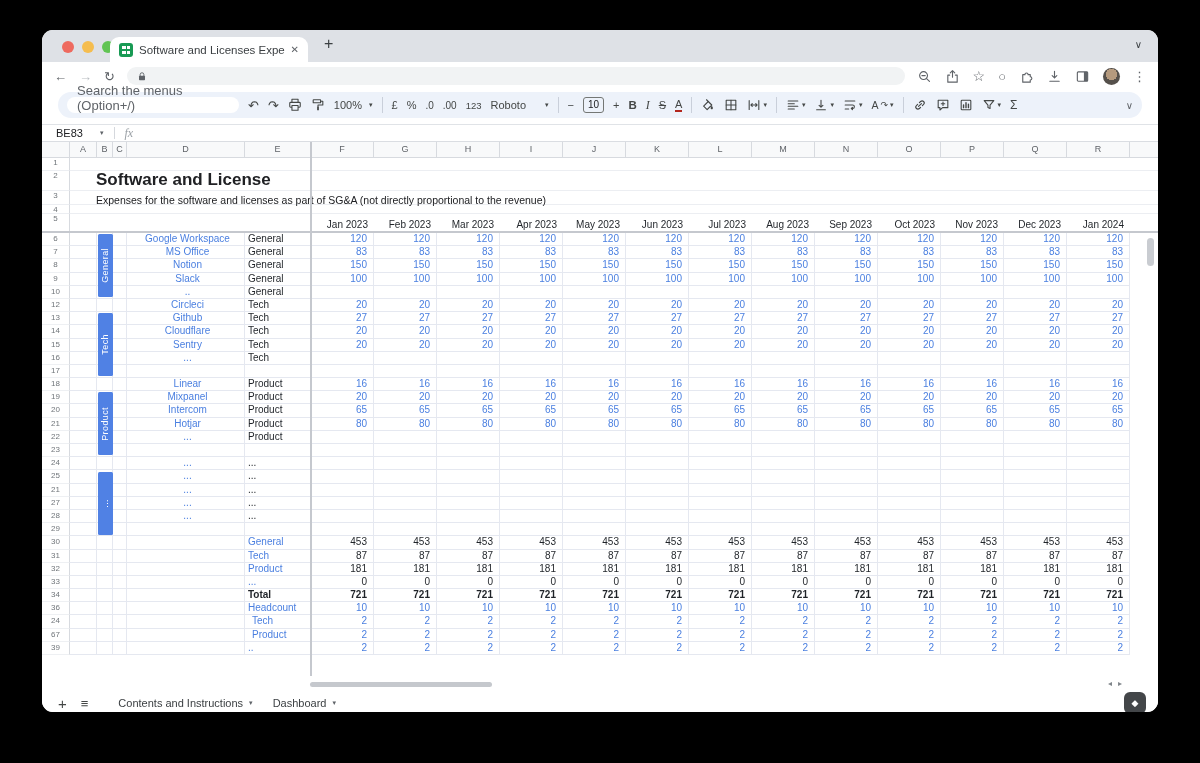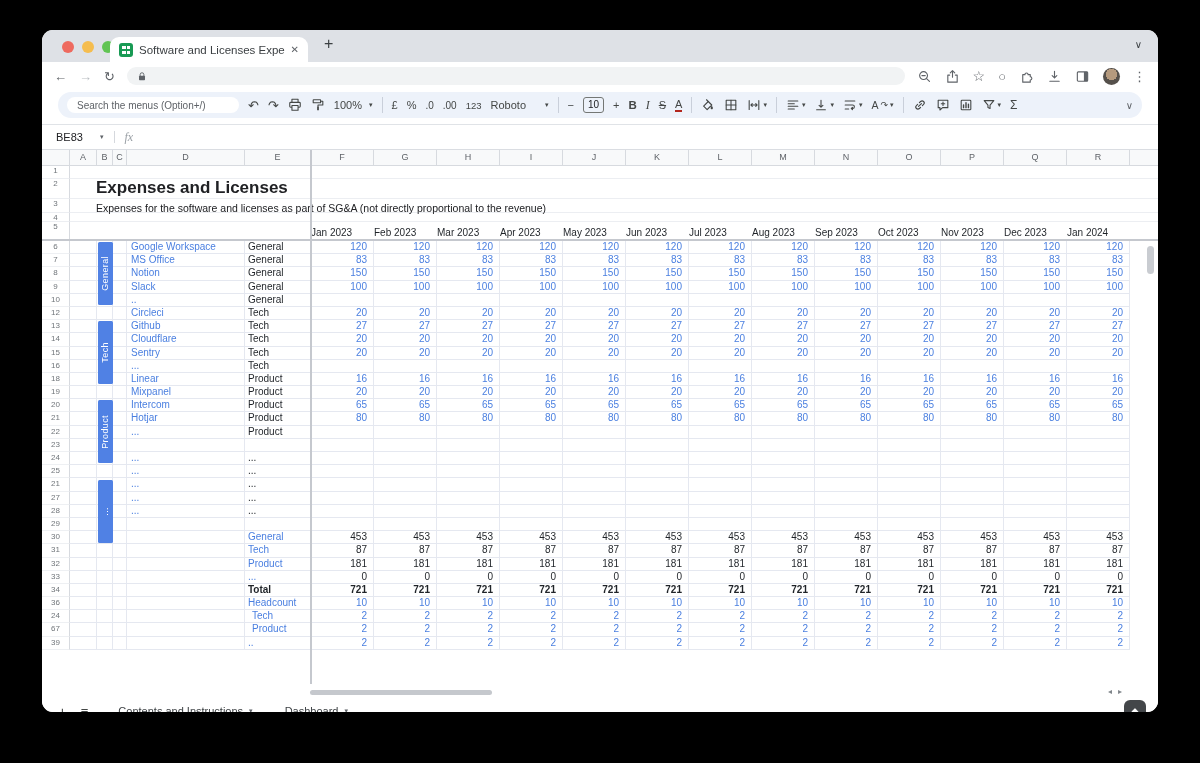--- a/index.html
+++ b/index.html
@@ -36,65 +36,65 @@
   svg.tic { fill:none; stroke:#444746; stroke-width:1.25; stroke-linecap:round; stroke-linejoin:round; display:block; }
   .avatar { width:17px; height:17px; border-radius:50%;
             background:radial-gradient(circle at 50% 38%, #b59a7e 0 42%, #55504b 43% 100%); }
   .char-ic { font-size:12px; color:#5f6368; }
 
   
   .qwrap { height:34px; background:#fff; padding:2px 16px 6px; }
   .qpill { height:26px; background:#edf2fa; border-radius:13px; display:flex; align-items:center;
            padding:0 9px; gap:9px; font-size:11px; color:#444746; }
   .srchpill { background:#fff; border-radius:10px; height:16px; width:172px; display:flex;
-              align-items:center; padding:0 10px; font-size:10px; color:#5f6368; }
+              align-items:flex-end; padding:0 10px; font-size:13px; color:#5f6368; }
   .tsep { width:1px; height:16px; background:#c9cfda; }
   .tbtn { display:flex; align-items:center; gap:2px; color:#444746; }
   .dd { font-size:7px; color:#444746; }
   .fsz { width:21px; height:16px; border:1px solid #747775; border-radius:3px; text-align:center;
          font-size:10px; line-height:14px; color:#202124; }
   .tb-b { font-weight:bold; font-size:11.5px; }
   .tb-i { font-style:italic; font-family:"Liberation Serif", serif; font-size:12px; }
   .tb-s { text-decoration:line-through; font-size:11px; }
   .tb-a { font-size:11px; border-bottom:2.5px solid #b3261e; line-height:11px; }
   .spacer { flex:1; }
   .sigma { font-size:12px; }
 
   
-  .fbar { height:26px; border-top:1px solid #e0e3e7; border-bottom:1px solid #dadde2;
+  .fbar { height:18px; border-top:1px solid #e0e3e7; border-bottom:1px solid #dadde2;
           display:flex; align-items:center; font-size:11px; color:#202124; padding-left:14px; }
   .nbox { width:44px; } .nbox-dd { font-size:7px; color:#5f6368; margin-right:10px; }
   .fdiv { width:1px; height:12px; background:#d5d8dd; margin-right:10px; }
   .fx { font-style:italic; color:#9aa0a6; font-family:"Liberation Serif", serif; font-size:12px; }
 
   
   .sheet { position:relative; height:540px; background:#fff; }
   .colheads { display:flex; height:16px; background:#f8f9fa; }
   .chc { border-right:1px solid #d7dadf; border-bottom:1px solid #d7dadf; background:#f8f9fa;
          font-size:9px; color:#5f6368; text-align:center; line-height:15px; flex:none; }
   .chfill { flex:1; border-bottom:1px solid #d7dadf; background:#f8f9fa; }
 
   .frozen { position:relative; height:75px; }
   .fr { display:flex; }
   .fgut { width:28px; flex:none; border-right:1px solid #d7dadf; border-bottom:1px solid #eceef2;
           font-size:8px; color:#70757a; text-align:center; background:#fff; }
   .frest { flex:1; border-bottom:1px solid #eceef2; }
   .sh-title { position:absolute; left:54px; top:12px; font-size:17px; font-weight:bold; color:#202124; }
   .sh-sub { position:absolute; left:54px; top:36px; font-size:10.5px; color:#202124; white-space:nowrap; }
   .months { position:absolute; left:269px; top:56px; height:19px; display:flex; }
-  .mh { width:63px; flex:none; padding:5px 6px 0 0; font-size:10px; color:#1f2328; }
+  .mh { width:63px; flex:none; text-align:right; padding:5px 6px 0 0; font-size:10px; color:#1f2328; }
 
   .rowswrap { position:relative; height:443px; overflow:hidden; }
   .r { display:flex; height:13.2px; }
   .cc { flex:none; border-right:1px solid #e5e8f0; border-bottom:1px solid #e5e8f0;
         font-size:10px; line-height:12px; white-space:nowrap; overflow:hidden; color:#1f2328; }
   .gut { width:28px; flex:none; border-right:1px solid #d7dadf; border-bottom:1px solid #eef0f3;
          background:#fff; font-size:8px; color:#70757a; text-align:center; line-height:12px; }
   .wA{width:27px;} .wB{width:16px;} .wC{width:14px;}
-  .wD{width:118px; padding-left:4px;} .wE{width:66px; padding-left:3px;}
+  .wD{width:118px; padding-left:4px;text-align:center;} .wE{width:66px; padding-left:3px;}
   .wM{width:63px; text-align:right; padding-right:6px;}
   .rfill { flex:1; }
   .tblue { color:#4a7fe0; } .tdark { color:#1f2328; } .tboldd { color:#1f2328; font-weight:bold; }
 
   .gbar { position:absolute; left:55.5px; width:15px; background:#5081e4; border-radius:1.5px;
           display:flex; align-items:center; justify-content:center; }
   .gbar span { writing-mode:vertical-rl; transform:rotate(180deg); color:#fff; font-size:9px;
                letter-spacing:.4px; white-space:nowrap; }
 
   .vdiv { position:absolute; left:268px; top:0; width:2px; height:534px; background:#c5c8ce; z-index:4; }
@@ -103,21 +103,21 @@
   .vthumb { width:7px; height:28px; margin:2px auto 0; background:#c9ccd1; border-radius:4px; }
 
   .scrollstrip { height:6px; position:relative; background:#fff; }
   .hthumb { position:absolute; left:268px; top:0; width:182px; height:5px; background:#c5c8cd; border-radius:2.5px; }
   .harrows { position:absolute; right:30px; top:-3px; font-size:8px; color:#80868b; letter-spacing:6px; }
 
   
   .tabbar { height:30px; background:#fff; display:flex; align-items:center; padding:0 16px; gap:14px; position:relative; }
   .tb-plus { font-size:15px; color:#444746; }
   .tb-menu { font-size:13px; color:#444746; }
-  .stabs { display:flex; align-items:center; gap:12px; margin-left:6px; }
+  .stabs { display:flex; align-items:center; gap:0; margin-left:6px; }
   .stab { display:flex; align-items:center; gap:6px; height:22px; padding:0 10px;
           font-size:11px; color:#3c4043; border-radius:7px; }
   .stab .dd { color:#5f6368; }
   .stab.active { background:#d7e3fb; color:#0b57d0; font-weight:bold; }
   .stab.active .dd { color:#0b57d0; }
   .sparkle { position:absolute; right:12px; top:4px; width:22px; height:22px; background:#434649;
              border-radius:6px; color:#fff; font-size:9px; display:flex; align-items:center; justify-content:center; }
 </style>
 </head>
 <body>
@@ -324,21 +324,21 @@
           <div class="frest"></div>
         </div>
       <div class="fr" style="height:9px;">
           <div class="fgut">4</div>
           <div class="frest"></div>
         </div>
       <div class="fr" style="height:19px;">
           <div class="fgut">5</div>
           <div class="frest"></div>
         </div>
-      <div class="sh-title">Expenses and Licenses</div>
+      <div class="sh-title">Software and License</div>
       <div class="sh-sub">Expenses for the software and licenses as part of SG&amp;A (not directly proportional to the revenue)</div>
       <div class="months" id="months">
           <div class="mh">Jan 2023</div>
           <div class="mh">Feb 2023</div>
           <div class="mh">Mar 2023</div>
           <div class="mh">Apr 2023</div>
           <div class="mh">May 2023</div>
           <div class="mh">Jun 2023</div>
           <div class="mh">Jul 2023</div>
           <div class="mh">Aug 2023</div>
@@ -565,20 +565,42 @@
           <div class="cc wM tblue"></div>
           <div class="cc wM tblue"></div>
           <div class="cc wM tblue"></div>
           <div class="cc wM tblue"></div>
           <div class="cc wM tblue"></div>
           <div class="cc wM tblue"></div>
           <div class="cc wM tblue"></div>
           <div class="rfill"></div>
         </div>
         <div class="r">
+          <div class="gut">17</div>
+          <div class="cc wA"></div>
+          <div class="cc wB"></div>
+          <div class="cc wC"></div>
+          <div class="cc wD "></div>
+          <div class="cc wE "></div>
+          <div class="cc wM "></div>
+          <div class="cc wM "></div>
+          <div class="cc wM "></div>
+          <div class="cc wM "></div>
+          <div class="cc wM "></div>
+          <div class="cc wM "></div>
+          <div class="cc wM "></div>
+          <div class="cc wM "></div>
+          <div class="cc wM "></div>
+          <div class="cc wM "></div>
+          <div class="cc wM "></div>
+          <div class="cc wM "></div>
+          <div class="cc wM "></div>
+          <div class="rfill"></div>
+        </div>
+        <div class="r">
           <div class="gut">18</div>
           <div class="cc wA"></div>
           <div class="cc wB"></div>
           <div class="cc wC"></div>
           <div class="cc wD tblue">Linear</div>
           <div class="cc wE tdark">Product</div>
           <div class="cc wM tblue">16</div>
           <div class="cc wM tblue">16</div>
           <div class="cc wM tblue">16</div>
           <div class="cc wM tblue">16</div>

